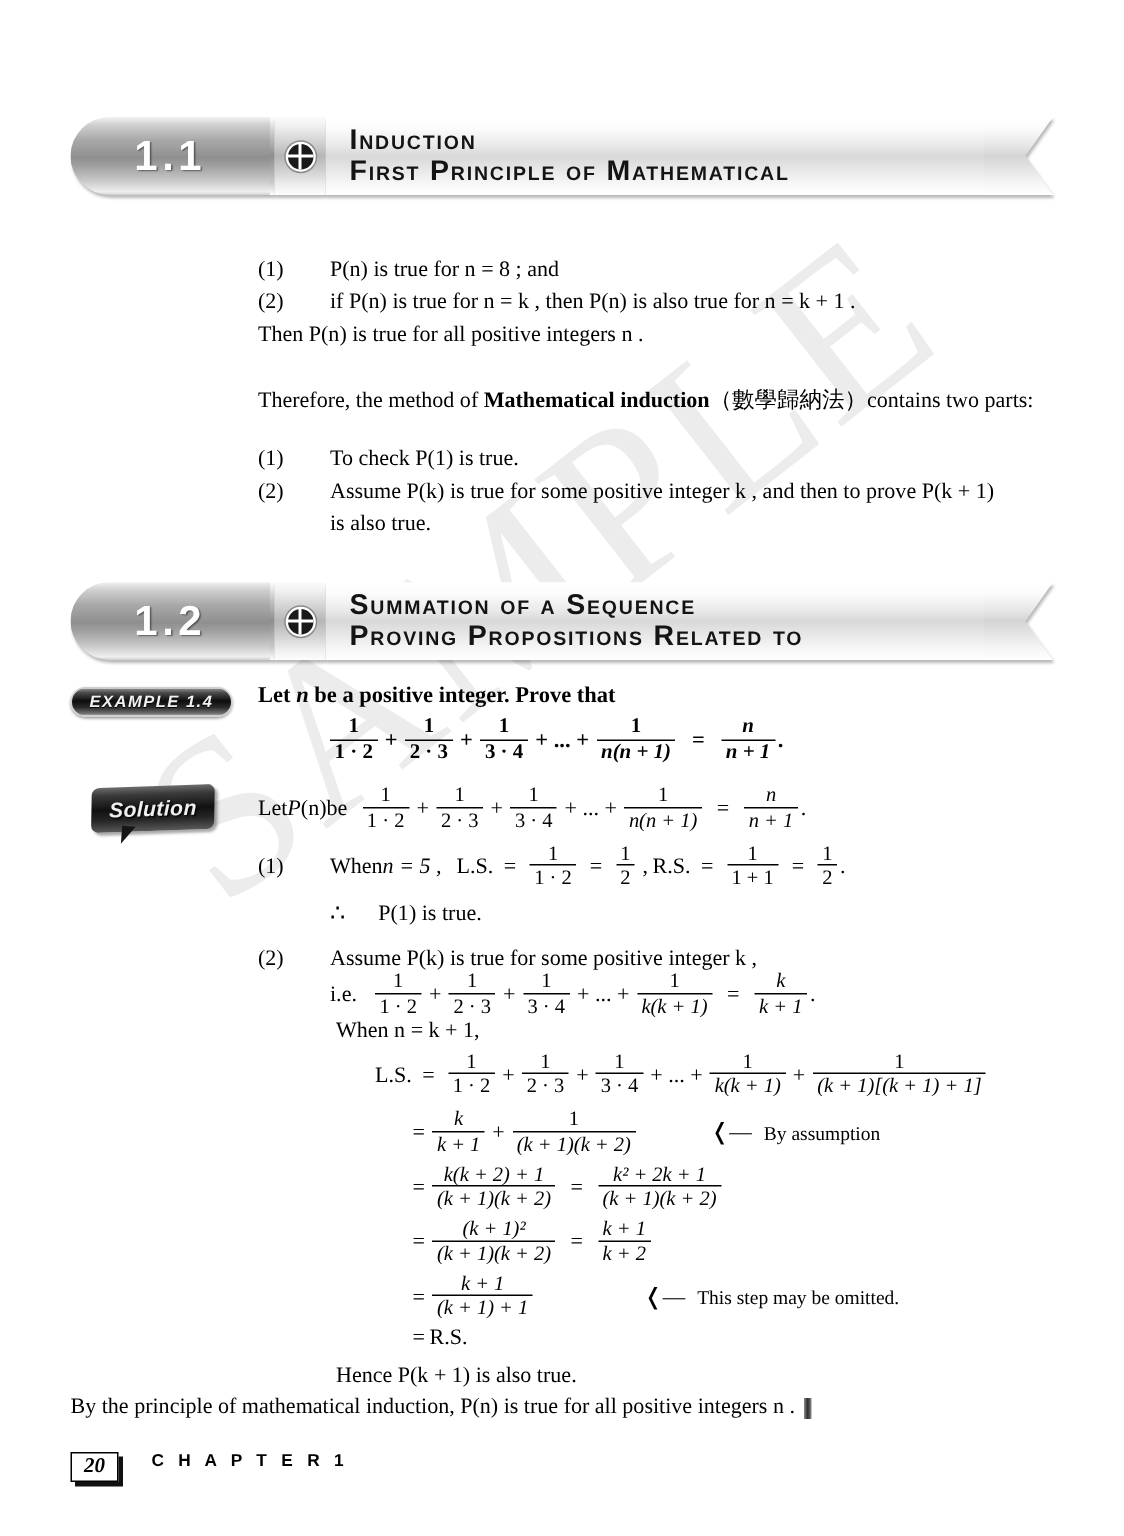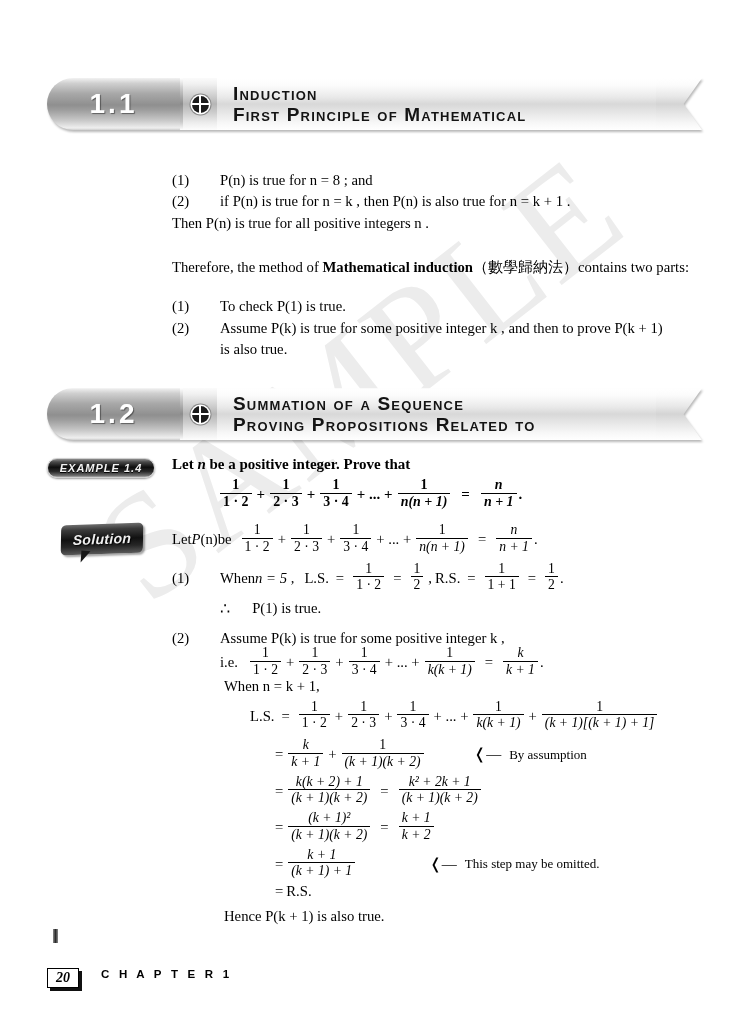--- a/index.html
+++ b/index.html
@@ -620,20 +620,21 @@
         <div style="height:8px"></div>
 
         <div class="eqline">
           <span style="width:52px;flex:none"></span>
           <span>Hence  P(k + 1)  is also true.</span>
         </div>
 
         <div style="height:4px"></div>
 
         <div class="eqline" style="margin-left:-125px;padding-left:0">
+          <span>By the principle of mathematical induction, P(n)  is true for all positive integers  n .</span>
           <span class="qed"></span>
         </div>
 
       </div>
     </div>
 
   </div>
 
   <div class="footer">
     <div class="pagebox">

